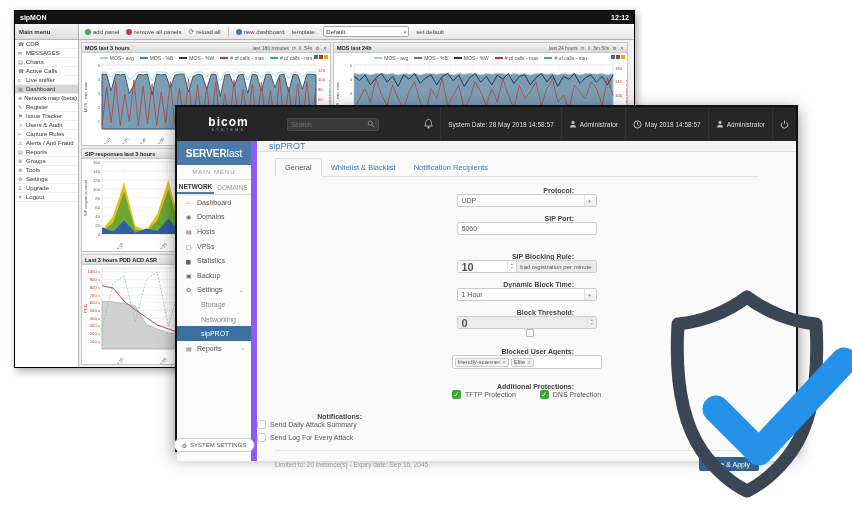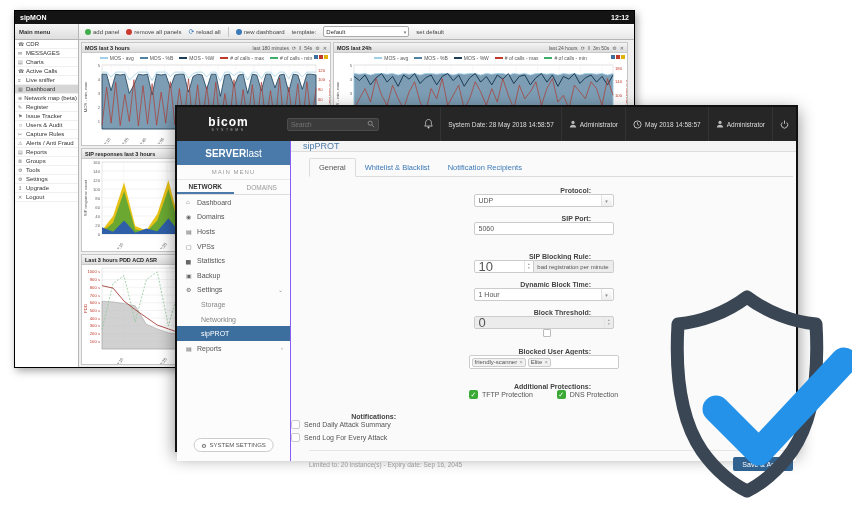--- a/index.html
+++ b/index.html
@@ -55,21 +55,21 @@
   .bc-logo .sub { color:#aaa; font-size:3.5px; letter-spacing:2.5px; margin-top:1px; }
   .bc-search { margin-left:7px; width:92px; height:13px; background:#3b3b3b; border:1px solid #4d4d4d;
                border-radius:2px; display:flex; align-items:center; padding:0 3px; }
   .bc-search input { flex:1; background:transparent; border:0; outline:none; color:#999; font-size:6.5px;
                      font-family:"Liberation Sans",sans-serif; width:60px; }
   .bc-top-right { margin-left:auto; display:flex; align-items:center; height:100%; }
   .tb-item { display:flex; align-items:center; gap:3px; color:#ddd; font-size:6.5px; padding:0 7px; height:100%;
              border-left:1px solid #333; white-space:nowrap; }
   .tb-item.noborder { border-left:none; }
   .bc-row { display:flex; height:320px; }
-  .bc-side { width:114px; background:#fcfcfc; border-right:1px solid #8b5cf6; position:relative; }
+  .bc-side { width:80px; background:#fcfcfc; border-right:6px solid #8b5cf6; position:relative; }
   .sw-brand { height:24px; background:#4a7aa9; color:#fff; display:flex; align-items:center; justify-content:center;
               font-size:10px; }
   .sw-brand b { font-weight:bold; }
   .sw-mainmenu { height:15px; display:flex; align-items:center; justify-content:center; font-size:6px;
                  color:#9a9a9a; letter-spacing:1px; border-bottom:1px solid #e8e8e8; }
   .sw-tabs { height:15px; display:flex; border-bottom:1px solid #ddd; }
   .sw-tab { flex:1; display:flex; align-items:center; justify-content:center; font-size:6.5px; color:#999;
             cursor:pointer; }
   .sw-tab.active { color:#333; border-bottom:2px solid #4a7aa9; font-weight:bold; }
   .sw-item { height:14.6px; display:flex; align-items:center; font-size:7px; color:#555; padding-left:9px;
@@ -95,22 +95,22 @@
                 flex:none; }
   .sel { width:140px; height:13px; border:1px solid #ccc; border-radius:2px; background:#fff; display:flex;
          align-items:center; font-size:7px; color:#555; cursor:pointer; }
   .sel .val { flex:1; padding-left:4px; }
   .sel .arr { width:11px; height:11px; margin:0 1px; border-left:1px solid #e3e3e3; background:linear-gradient(#fefefe,#ededed);
               display:flex; align-items:center; justify-content:center; color:#888; font-size:5px; }
   .inp { height:13px; border:1px solid #ccc; border-radius:2px; background:#fff; font-size:7px; color:#555;
          padding:0 4px; font-family:"Liberation Sans",sans-serif; outline:none; }
   .grp { display:flex; }
   .numwrap { display:flex; width:60px; border:1px solid #ccc; border-radius:2px 0 0 2px; background:#fff; height:13px; }
-  .numwrap input { border:0; width:100%; font-size:13px; color:#555; padding:0 4px; outline:none; background:transparent;
-                   font-family:"Liberation Sans",sans-serif;}
+  .numwrap input { border:0; width:100%; font-size:11px; color:#555; padding:0 4px; outline:none; background:transparent;
+                   font-family:"Liberation Sans",sans-serif;font-weight:bold;}
   .spin { display:flex; flex-direction:column; justify-content:center; border-left:1px solid #e5e5e5; padding:0 2px;
           font-size:3.2px; line-height:3.4px; color:#999; }
   .addon { width:80px; border:1px solid #ccc; border-left:0; border-radius:0 2px 2px 0; background:#ececec;
            font-size:6px; color:#555; display:flex; align-items:center; justify-content:center; white-space:nowrap; }
   .disabled { background:#ececec !important; color:#888; }
   .sq { width:8px; height:8px; border:1px solid #bbb; border-radius:1px; background:#fff; margin-left:6px; flex:none;
         cursor:pointer; }
   .tagwrap { width:150px; height:14px; border:1px solid #ccc; border-radius:2px; background:#fff; display:flex;
              align-items:center; gap:2px; padding:0 2px; }
   .tag { background:#f2f2f2; border:1px solid #ccc; border-radius:2px; font-size:6px; color:#555; padding:0.5px 2px;

